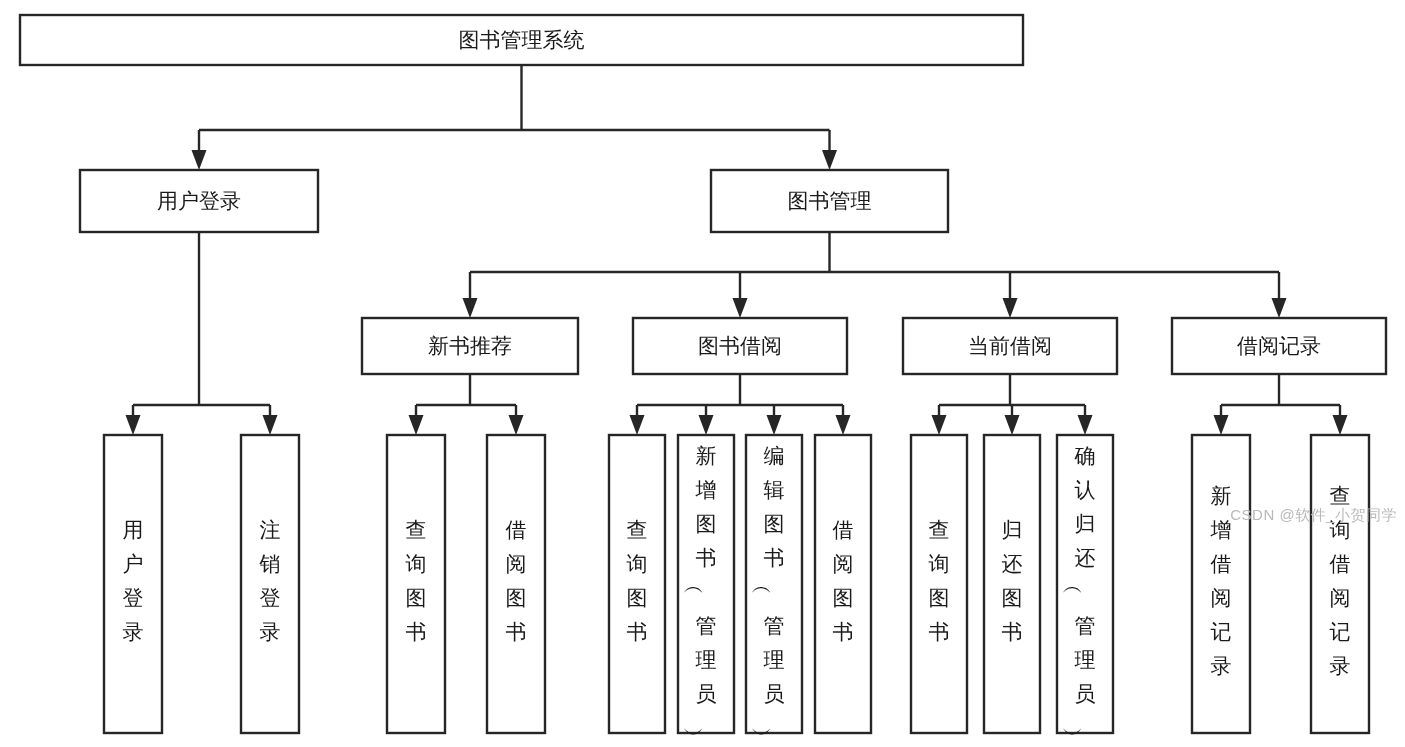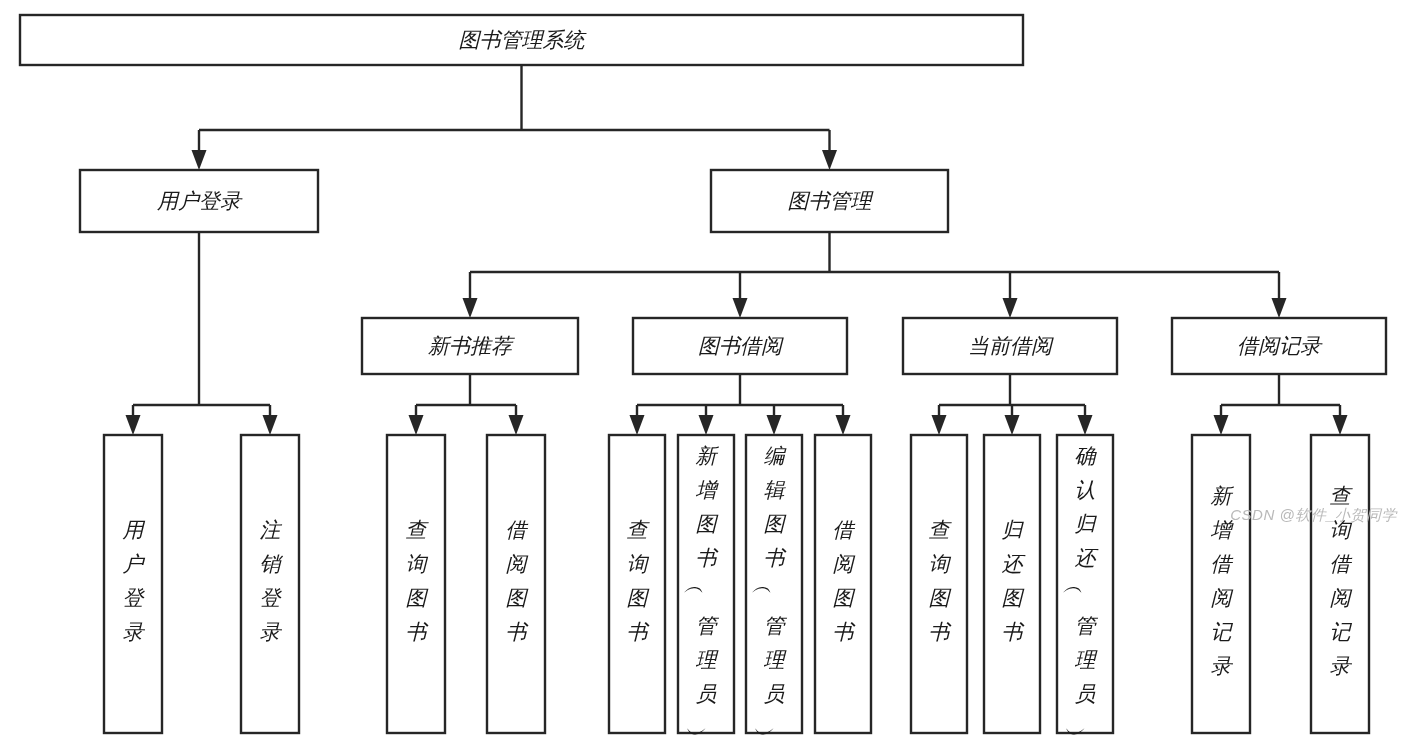--- a/index.html
+++ b/index.html
@@ -11,21 +11,20 @@
     width: 1405px;
     height: 747px;
     font-family: "Liberation Sans", "DejaVu Sans", sans-serif;
     overflow: hidden;
     position: relative;
   }
   #diagram-root {
     position: relative;
     width: 1405px;
     height: 541px;
-    font-style: italic;
   }
   svg#tree-svg {
     position: absolute;
     left: 0;
     top: 0;
     width: 1405px;
     height: 747px;
     display: block;
   }
   .node-rect {

